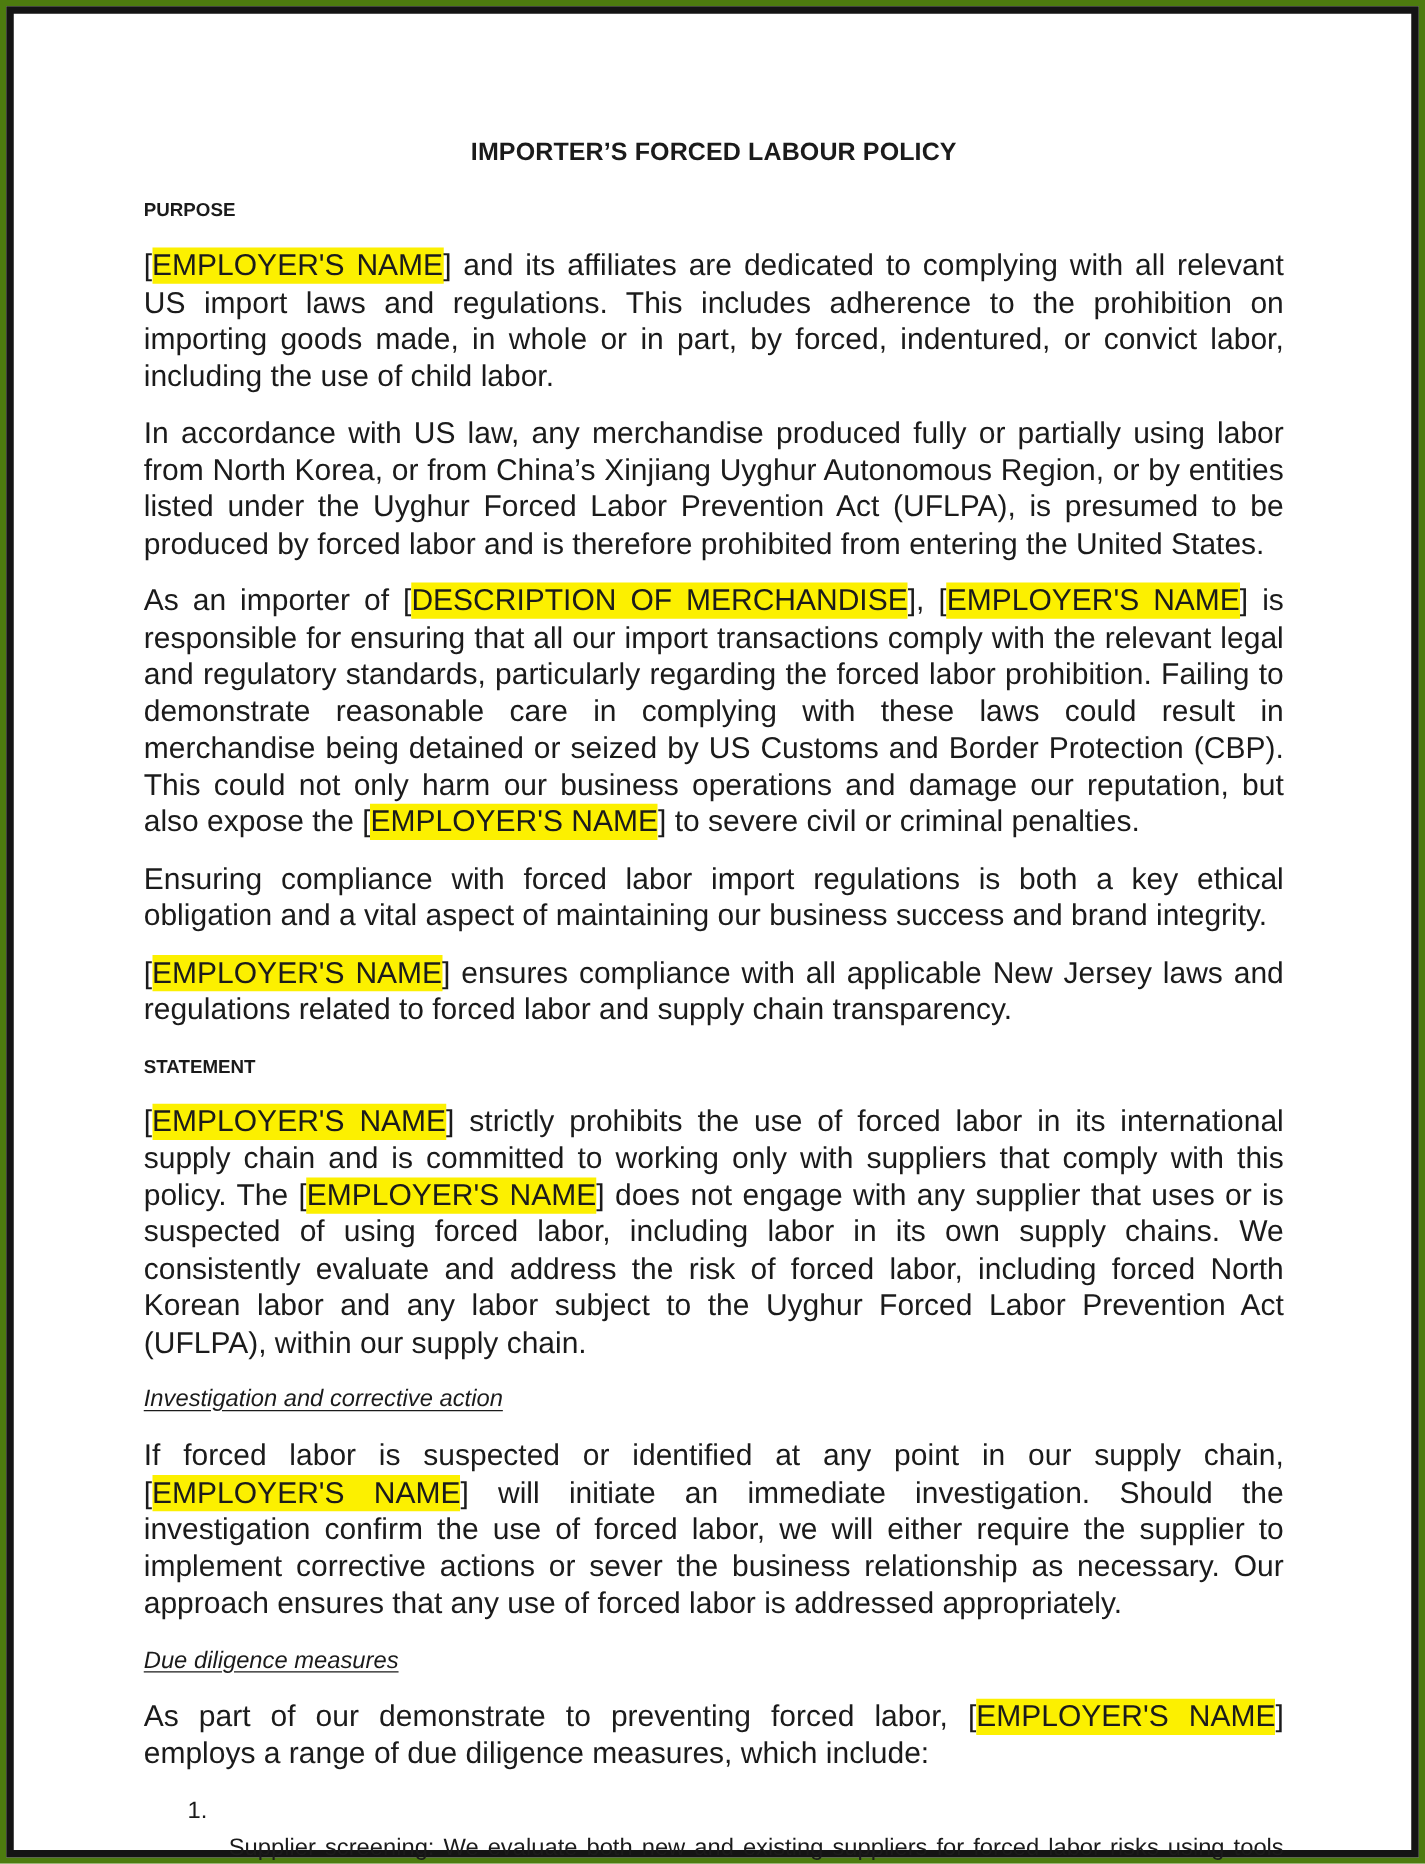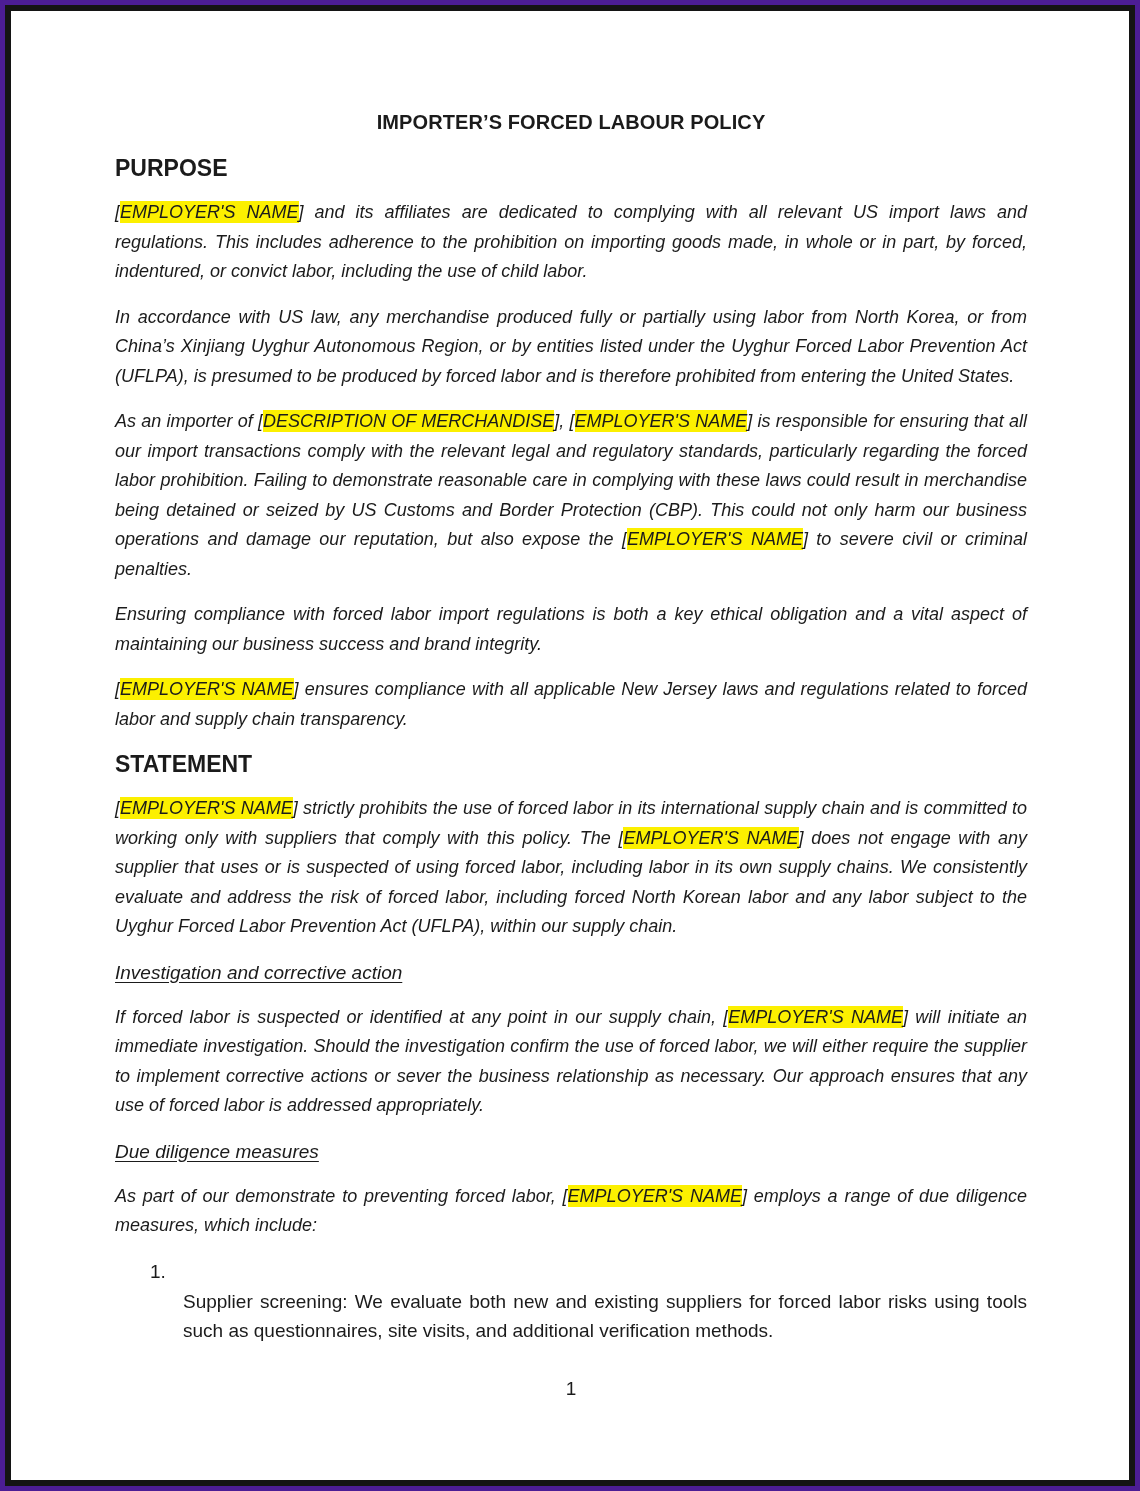--- a/index.html
+++ b/index.html
@@ -9,59 +9,58 @@
     height: 1491px;
     position: relative;
     font-family: "Liberation Sans", sans-serif;
     color: var(--text-color, #1b1b1b);
   }
   .page {
     position: absolute;
     top: 0; left: 0;
     width: 1140px;
     height: 1491px;
-    background: #4c1d95;
+    background: #4d7c0f;
     padding: 5px;
   }
   .frame {
     width: 1130px;
     height: 1481px;
     border: 6px solid var(--border-color, #141414);
     padding: 97px 102px 0 104px;
     background: #ffffff;
   }
   .doc-title {
     text-align: center;
     font-size: 20px;
     font-weight: bold;
     line-height: 29px;
     margin-bottom: 17px;
     letter-spacing: 0.1px;
   }
   .heading {
-    font-size: 23px;
+    font-size: 15px;
     font-weight: bold;
     line-height: 29px;
     margin-bottom: 15px;
   }
   .subheading {
     font-size: 19px;
     font-weight: normal;
     line-height: 29px;
     margin-bottom: 16px;
     text-decoration: underline;
     text-underline-offset: 3px;
     font-style: italic;
   }
   .para {
-    font-size: 18px;
+    font-size: 24px;
     line-height: 29.5px;
     text-align: justify;
     margin-bottom: 16px;
-    font-style: italic;
   }
   .hl {
     background: var(--hl-color, #fcf000);
     padding: 1px 0;
   }
   .olist { margin-top: 9px; }
   .list-item {
     display: flex;
     font-size: 19px;
     line-height: 29.5px;

